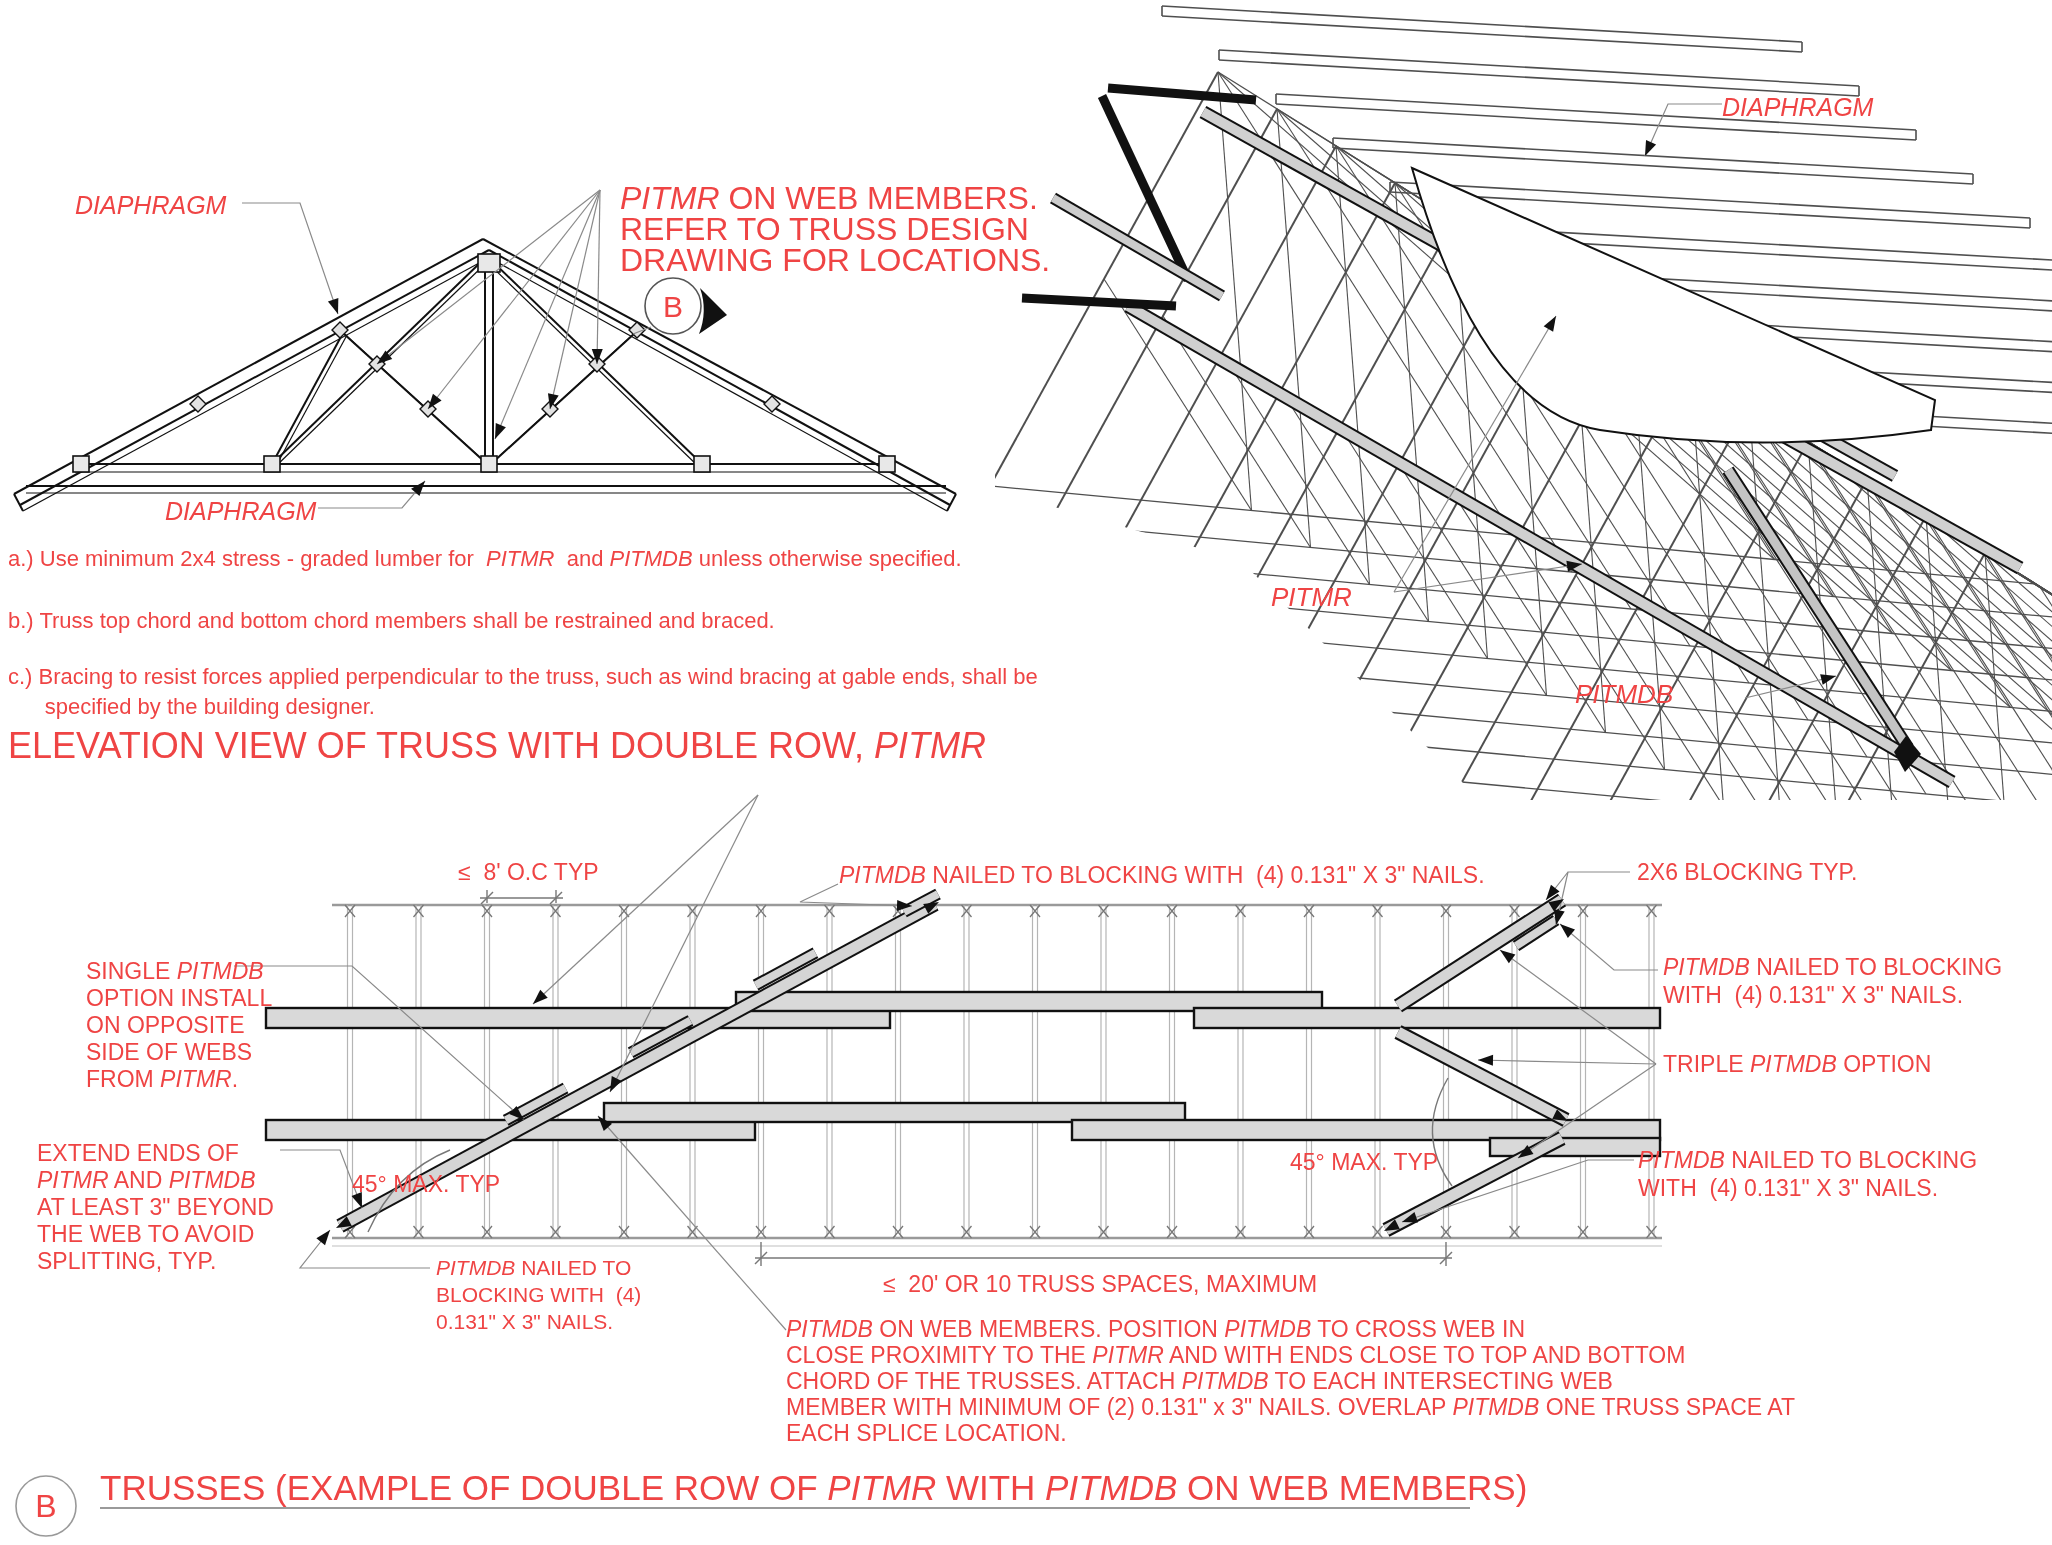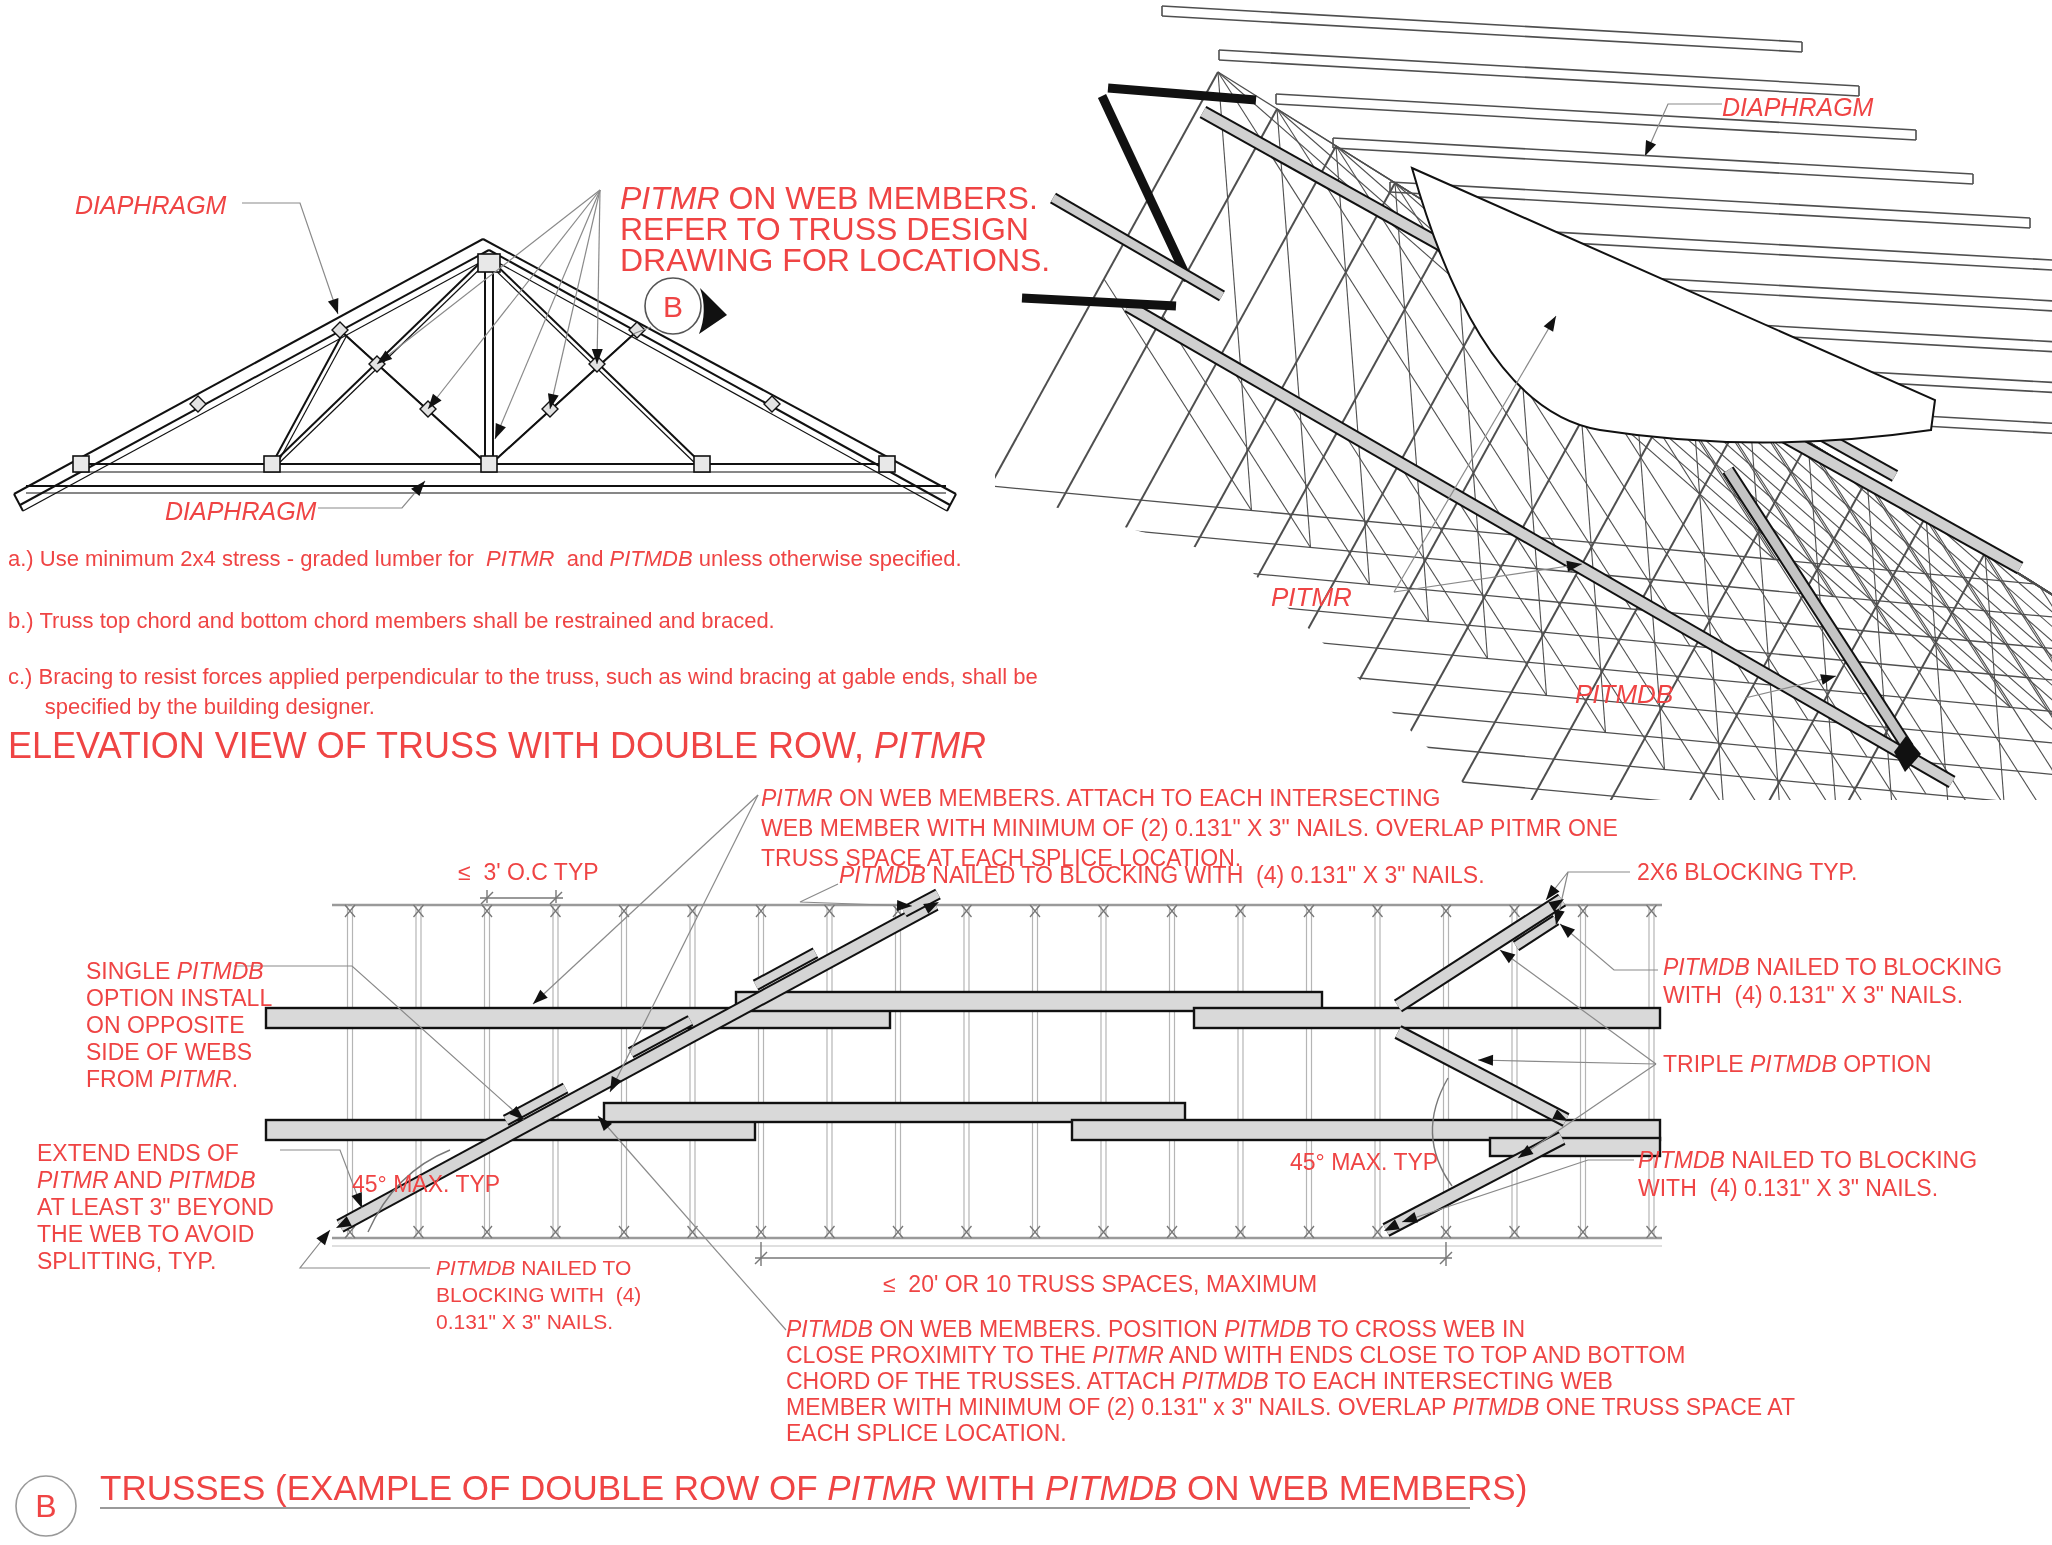--- a/index.html
+++ b/index.html
@@ -613,23 +613,22 @@
       <div class="lbl" style="left: 620px; top: 183px; font-size: 32px; line-height: 31px;"><span class="ln"><i>PITMR</i><span> ON WEB MEMBERS.</span></span><span class="ln"><span>REFER TO TRUSS DESIGN</span></span><span class="ln"><span>DRAWING FOR LOCATIONS.</span></span></div>
       <div class="lbl center" style="left: 673px; top: 292px; font-size: 30px; line-height: 30px;"><span class="ln"><span>B</span></span></div>
       <div class="lbl" style="left: 165px; top: 496px; font-size: 25px; line-height: 30px;"><span class="ln"><i>DIAPHRAGM</i></span></div>
       <div class="lbl" style="left: 8px; top: 545px; font-size: 22px; line-height: 27px;"><span class="ln"><span>a.) Use minimum 2x4 stress - graded lumber for  </span><i>PITMR</i><span>  and </span><i>PITMDB</i><span> unless otherwise specified.</span></span></div>
       <div class="lbl" style="left: 8px; top: 607px; font-size: 22px; line-height: 27px;"><span class="ln"><span>b.) Truss top chord and bottom chord members shall be restrained and braced.</span></span></div>
       <div class="lbl" style="left: 8px; top: 662px; font-size: 22px; line-height: 30px;"><span class="ln"><span>c.) Bracing to resist forces applied perpendicular to the truss, such as wind bracing at gable ends, shall be</span></span><span class="ln"><span>      specified by the building designer.</span></span></div>
       <div class="lbl" style="left: 8px; top: 726px; font-size: 36px; line-height: 40px;"><span class="ln"><span>ELEVATION VIEW OF TRUSS WITH DOUBLE ROW, </span><i>PITMR</i></span></div>
       <div class="lbl" style="left: 1722px; top: 92px; font-size: 25px; line-height: 30px;"><span class="ln"><i>DIAPHRAGM</i></span></div>
       <div class="lbl" style="left: 1271px; top: 582px; font-size: 26px; line-height: 30px;"><span class="ln"><i>PITMR</i></span></div>
       <div class="lbl" style="left: 1575px; top: 679px; font-size: 26px; line-height: 30px;"><span class="ln"><i>PITMDB</i></span></div>
-      <div class="lbl" style="left: 761px; top: 783px; font-size: 23px; line-height: 30px;"><span class="ln"><i>PITMR</i><span> ON WEB MEMBERS. ATTACH TO EACH INTERSECTING</span></span><span class="ln"><span>WEB MEMBER WITH MINIMUM OF (2) 0.131" X 3" NAILS. OVERLAP PITMR ONE</span></span><span class="ln"><span>TRUSS SPACE AT EACH SPLICE LOCATION.</span></span></div>
       <div class="lbl" style="left: 839px; top: 861px; font-size: 23px; line-height: 28px;"><span class="ln"><i>PITMDB</i><span> NAILED TO BLOCKING WITH  (4) 0.131" X 3" NAILS.</span></span></div>
-      <div class="lbl" style="left: 458px; top: 858px; font-size: 23px; line-height: 28px;"><span class="ln"><span>≤  3' O.C TYP</span></span></div>
+      <div class="lbl" style="left: 458px; top: 858px; font-size: 23px; line-height: 28px;"><span class="ln"><span>≤  8' O.C TYP</span></span></div>
       <div class="lbl" style="left: 1637px; top: 858px; font-size: 23px; line-height: 28px;"><span class="ln"><span>2X6 BLOCKING TYP.</span></span></div>
       <div class="lbl" style="left: 41px; top: 958px; font-size: 23px; line-height: 27px; margin-left: 45px;"><span class="ln"><span>SINGLE </span><i>PITMDB</i></span><span class="ln"><span>OPTION INSTALL</span></span><span class="ln"><span>ON OPPOSITE</span></span><span class="ln"><span>SIDE OF WEBS</span></span><span class="ln"><span>FROM </span><i>PITMR</i><span>.</span></span></div>
       <div class="lbl" style="left: 1663px; top: 953px; font-size: 23px; line-height: 28px;"><span class="ln"><i>PITMDB</i><span> NAILED TO BLOCKING</span></span><span class="ln"><span>WITH  (4) 0.131" X 3" NAILS.</span></span></div>
       <div class="lbl" style="left: 1663px; top: 1050px; font-size: 23px; line-height: 28px;"><span class="ln"><span>TRIPLE </span><i>PITMDB</i><span> OPTION</span></span></div>
       <div class="lbl" style="left: 352px; top: 1170px; font-size: 23px; line-height: 28px;"><span class="ln"><span>45° MAX. TYP</span></span></div>
       <div class="lbl" style="left: 1290px; top: 1148px; font-size: 23px; line-height: 28px;"><span class="ln"><span>45° MAX. TYP</span></span></div>
       <div class="lbl" style="left: 1638px; top: 1146px; font-size: 23px; line-height: 28px;"><span class="ln"><i>PITMDB</i><span> NAILED TO BLOCKING</span></span><span class="ln"><span>WITH  (4) 0.131" X 3" NAILS.</span></span></div>
       <div class="lbl" style="left: 37px; top: 1140px; font-size: 23px; line-height: 27px;"><span class="ln"><span>EXTEND ENDS OF</span></span><span class="ln"><i>PITMR</i><span> AND </span><i>PITMDB</i></span><span class="ln"><span>AT LEAST 3" BEYOND</span></span><span class="ln"><span>THE WEB TO AVOID</span></span><span class="ln"><span>SPLITTING, TYP.</span></span></div>
       <div class="lbl" style="left: 436px; top: 1254px; font-size: 21px; line-height: 27px;"><span class="ln"><i>PITMDB</i><span> NAILED TO</span></span><span class="ln"><span>BLOCKING WITH  (4)</span></span><span class="ln"><span>0.131" X 3" NAILS.</span></span></div>
       <div class="lbl center" style="left: 1100px; top: 1270px; font-size: 23px; line-height: 28px;"><span class="ln"><span>≤  20' OR 10 TRUSS SPACES, MAXIMUM</span></span></div>

